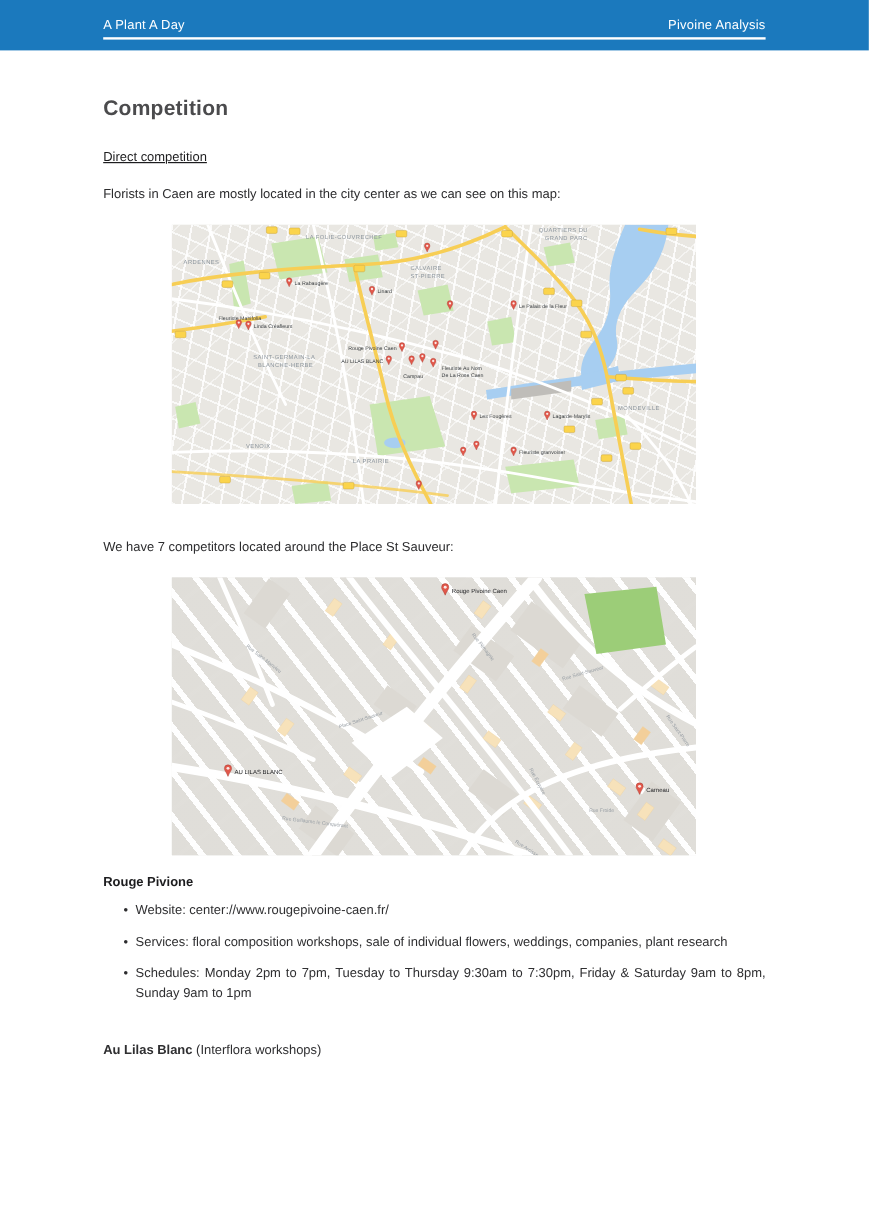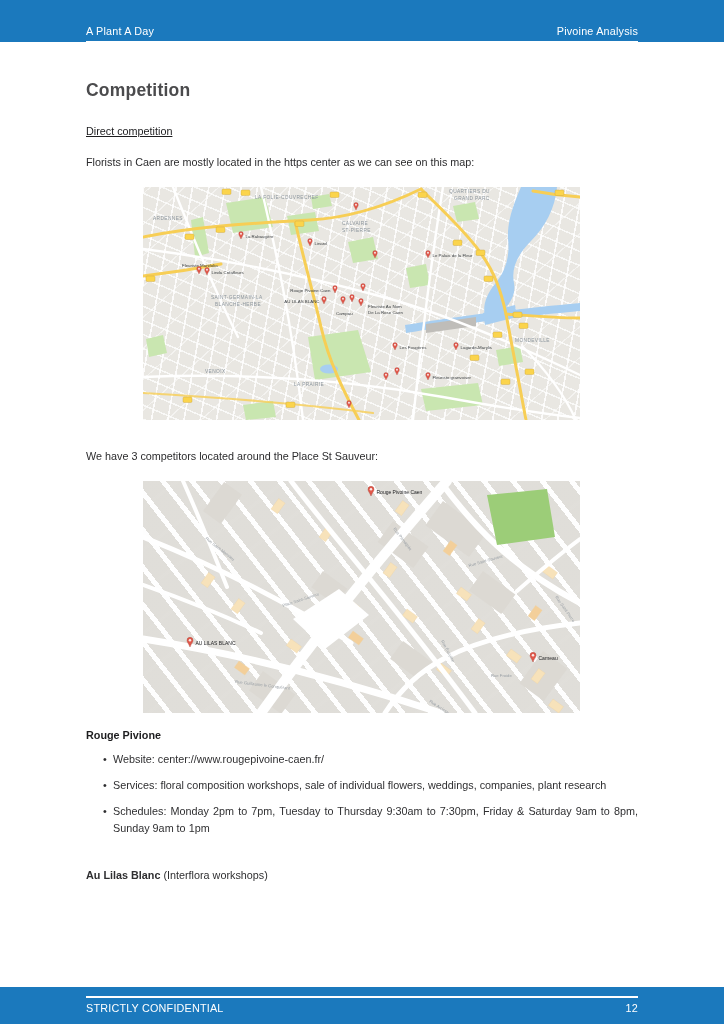--- a/index.html
+++ b/index.html
@@ -6,21 +6,21 @@
   html,body { background:#ffffff; }
   body { width:724px; height:1024px; position:relative; overflow:hidden;
          font-family:"Liberation Sans","DejaVu Sans",sans-serif; color:#2f2f31; }
   .page { width:724px; height:1024px; position:relative; background:#fff; }
 
   
   .band { position:absolute; left:0; width:724px; background:var(--blue,#1b79bd); color:#fff; }
   .band.top { top:0; height:42px; }
   .band.bottom { bottom:0; height:37px; }
   .band-row { display:flex; justify-content:space-between; padding:0 86px; font-size:10.8px; letter-spacing:.2px; }
-  .band.top .band-row { padding-top:25px;align-items:flex-end; }
+  .band.top .band-row { padding-top:15px;align-items:flex-end; }
   .band-rule { height:1.5px; background:#fff; margin:4px 86px 0 86px; }
   .band.bottom .band-rule { margin:9px 86px 4px 86px; }
 
   
   .content { position:absolute; left:86px; right:86px; top:42px; }
   .page-title { margin-top:38px; font-size:17.5px; font-weight:700; color:#4b4b4d; letter-spacing:.2px; }
   .section-heading { margin-top:24px; font-size:10.8px; font-weight:400; color:#1d1d1f; text-decoration:underline; }
   .para { margin-top:17px; font-size:10.8px; line-height:16px; color:#2c2c2e; }
   .para.gap { margin-top:28px; }
 
@@ -58,21 +58,21 @@
     <div class="band-row">
       <span>A Plant A Day</span>
       <span>Pivoine Analysis</span>
     </div>
     <div class="band-rule"></div>
   </header>
 
   <main class="content">
     <h1 class="page-title">Competition</h1>
     <h2 class="section-heading">Direct competition</h2>
-    <p class="para">Florists in Caen are mostly located in the https center as we can see on this map:</p>
+    <p class="para">Florists in Caen are mostly located in the city center as we can see on this map:</p>
 
     <div class="map-figure m1">
       <div class="map-texture"></div>
       <svg class="map-overlay" viewBox="0 0 437 233" preserveAspectRatio="none">
         <g fill="#c9e6b0">
           <path d="M83,16 L122,10 L130,40 L90,46 Z"></path>
             <path d="M48,33 L60,30 L66,66 L52,70 Z"></path>
           <path d="M144,29 L172,25 L176,44 L148,48 Z"></path>
             <path d="M168,10 L186,7 L189,19 L170,22 Z"></path>
           <path d="M263,81 L283,77 L287,98 L267,101 Z"></path>
@@ -232,21 +232,21 @@
             </g>
             <text x="289.5" y="191.5" font-size="4.4" fill="#3b3f42" font-weight="500" text-anchor="start" font-family="Liberation Sans, sans-serif">Fleuriste granvoiser</text>
             <g transform="translate(206,221) scale(0.48)">
               <path d="M0,0C-2.7,-6.4 -4.8,-7.6 -4.8,-10.8A4.8,4.8 0 1 1 4.8,-10.8C4.8,-7.6 2.7,-6.4 0,0Z" fill="#e1584b" stroke="#a33529" stroke-width="0.6"></path>
               <circle cx="0" cy="-10.8" r="2" fill="#fbe9e7"></circle>
             </g>
           </g>
       </svg>
     </div>
 
-    <p class="para gap">We have 3 competitors located around the Place St Sauveur:</p>
+    <p class="para gap">We have 7 competitors located around the Place St Sauveur:</p>
 
     <div class="map-figure m2">
       <div class="map-texture"></div>
       <svg class="map-overlay" viewBox="0 0 437 232" preserveAspectRatio="none">
         <g fill="#dcd9d3">
           <rect x="250" y="40" width="44" height="26" transform="rotate(36 250 40)"></rect>
           <rect x="300" y="20" width="54" height="30" transform="rotate(36 300 20)"></rect>
           <rect x="180" y="90" width="30" height="20" transform="rotate(36 180 90)"></rect>
           <rect x="340" y="90" width="40" height="24" transform="rotate(36 340 90)"></rect>
           <rect x="60" y="30" width="36" height="22" transform="rotate(-54 60 30)"></rect>
@@ -334,21 +334,14 @@
         <span class="dot">•</span>
         <span class="btxt">Schedules: Monday 2pm to 7pm, Tuesday to Thursday 9:30am to 7:30pm, Friday &amp; Saturday 9am to 8pm, Sunday 9am to 1pm</span>
       </li>
     </ul>
 
     <p class="comp-line">
       <span class="bold">Au Lilas Blanc</span><span> (Interflora workshops)</span>
     </p>
   </main>
 
-  <footer class="band bottom">
-    <div class="band-rule"></div>
-    <div class="band-row">
-      <span>STRICTLY CONFIDENTIAL</span>
-      <span>12</span>
-    </div>
-  </footer>
 
 </div>
 
 </body></html>

